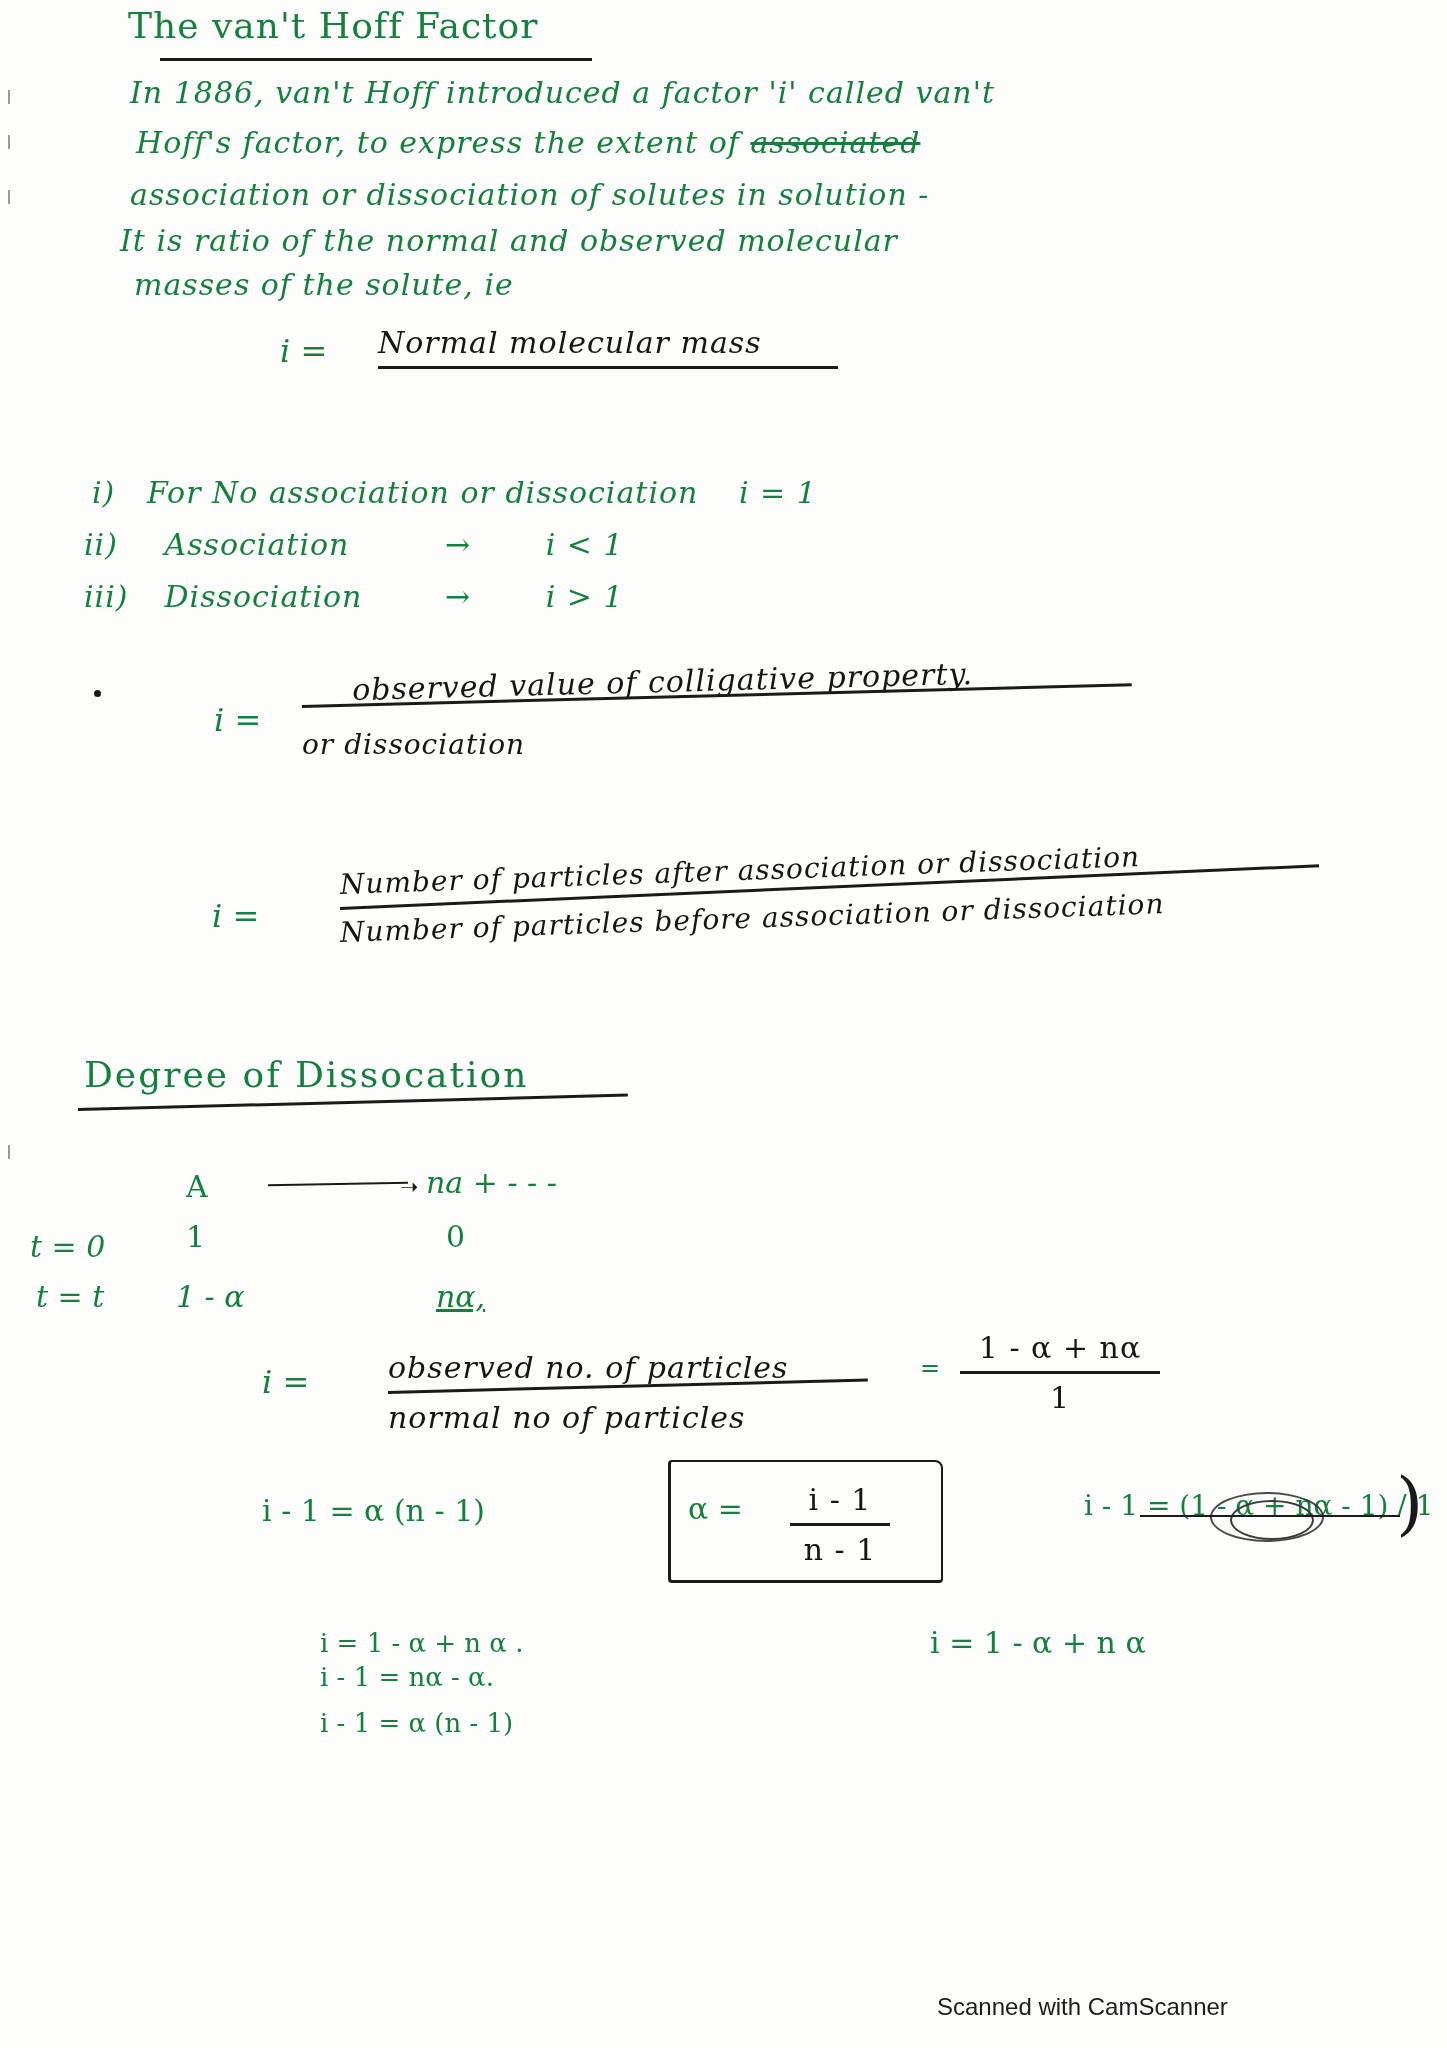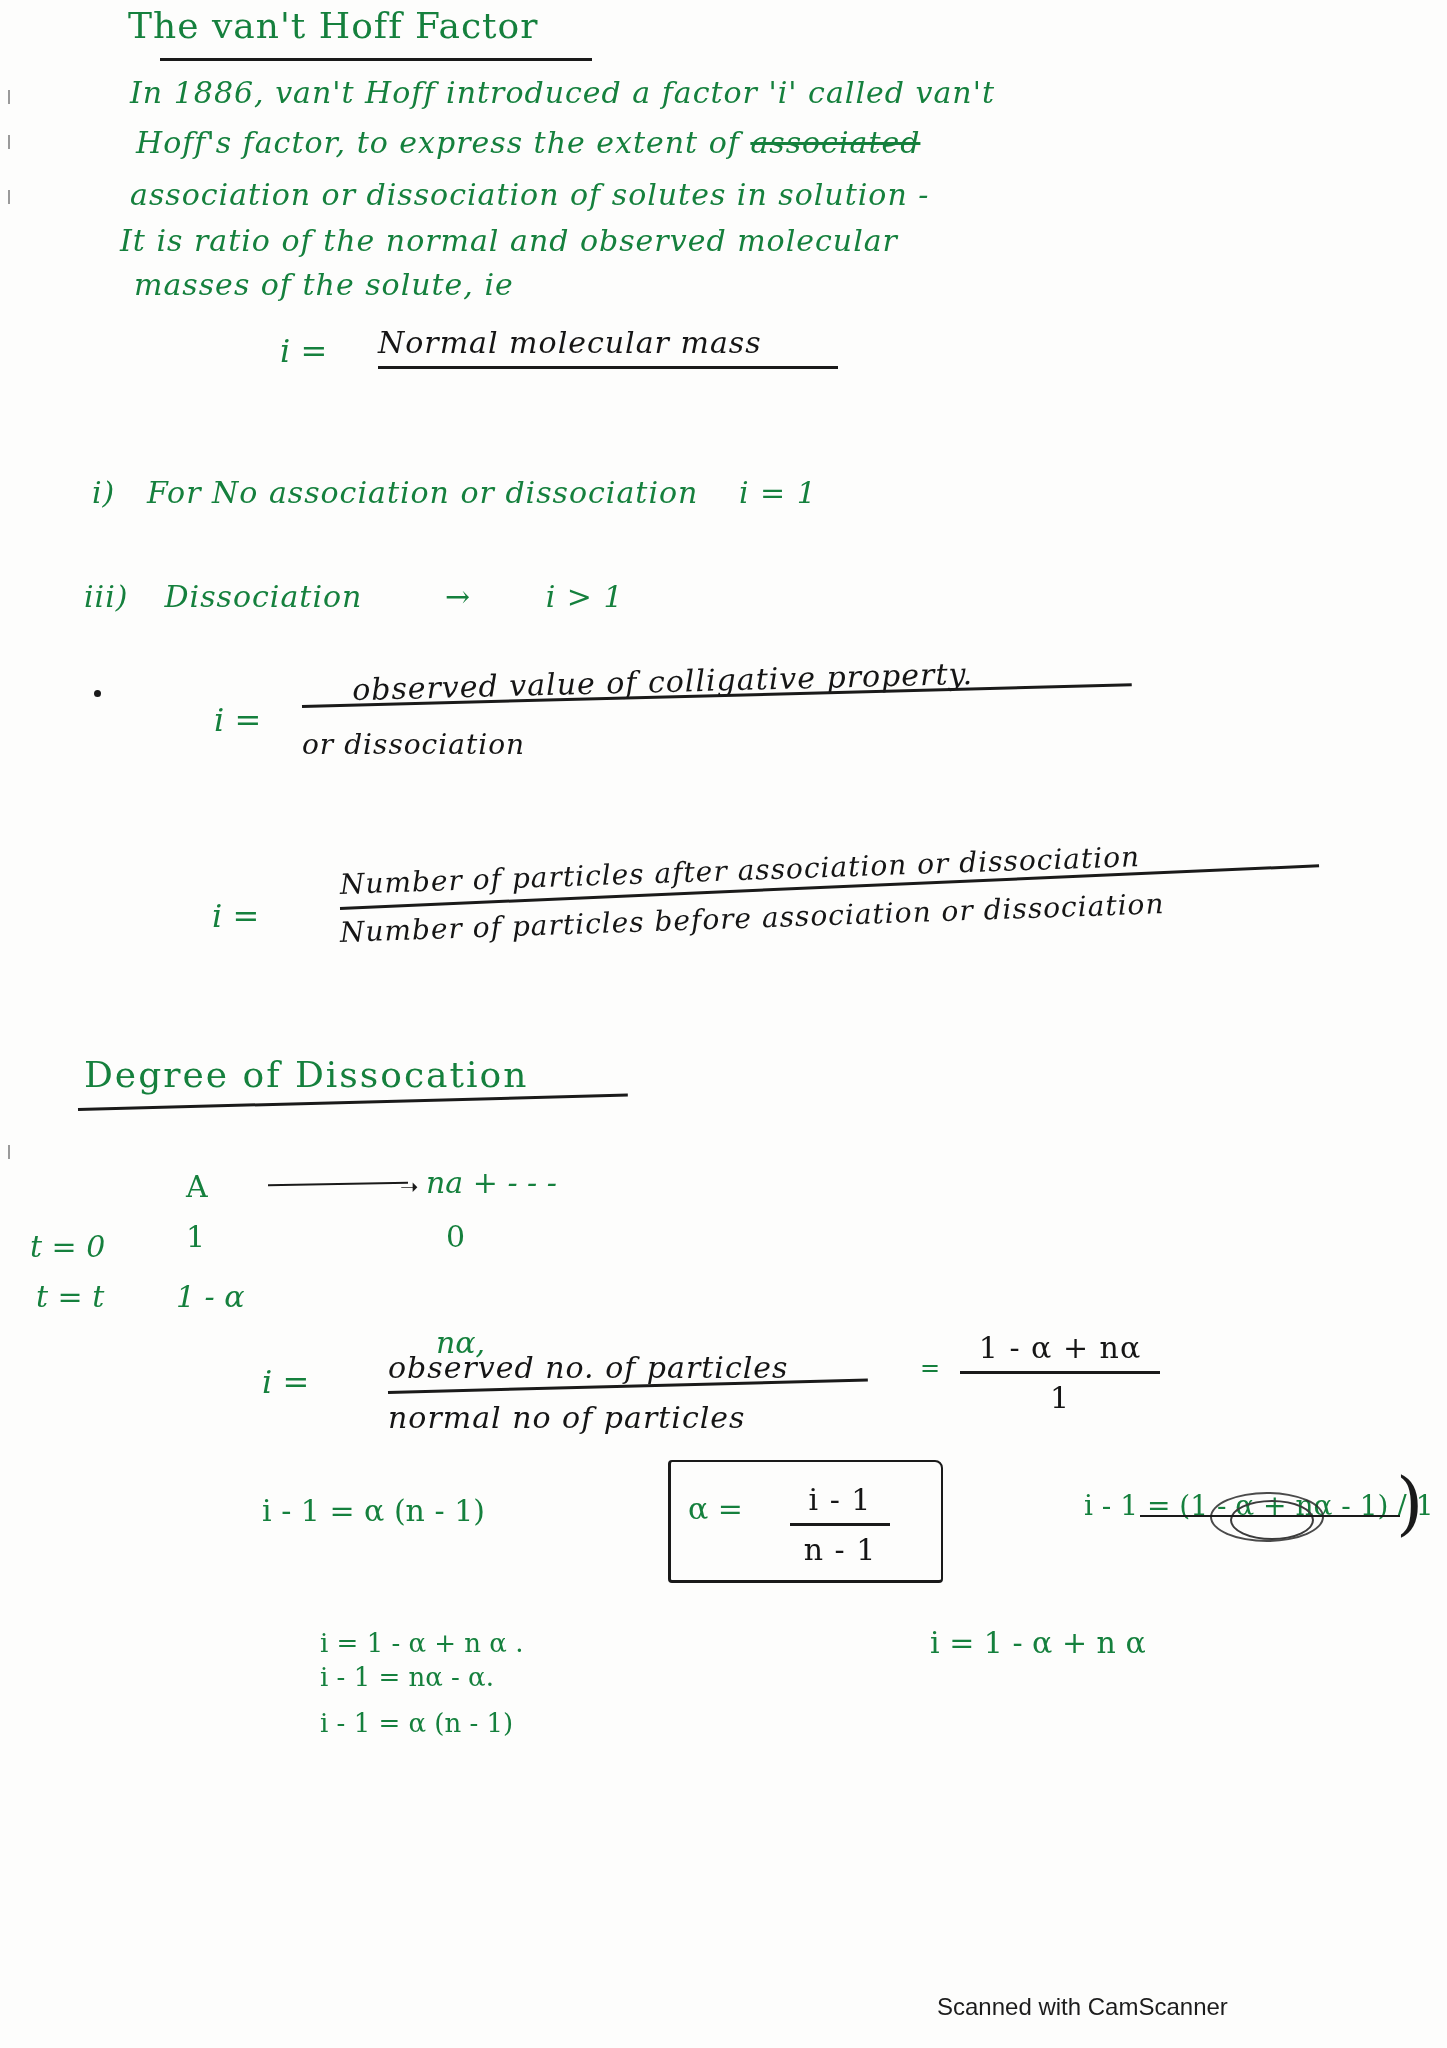--- a/index.html
+++ b/index.html
@@ -193,20 +193,26 @@
     <span class="num">Normal molecular mass</span>
     <div class="bar" style="width:460px;"></div>
   </div>
 
   <div class="hw list-item" style="left:92px; top:478px;text-align:center;">
     <span>i)</span>
     &nbsp;
     <span>For No association or dissociation</span>
     <span style="margin-left:30px;">i = 1</span>
   </div>
+  <div class="hw list-item" style="left:84px; top:530px;">
+    <span style="display:inline-block; width:70px;">ii)</span>
+    <span style="display:inline-block; width:270px;">Association</span>
+    <span style="display:inline-block; width:90px;">→</span>
+    <span>i &lt; 1</span>
+  </div>
   <div class="hw list-item" style="left:84px; top:582px;">
     <span style="display:inline-block; width:70px;">iii)</span>
     <span style="display:inline-block; width:270px;">Dissociation</span>
     <span style="display:inline-block; width:90px;">→</span>
     <span>i &gt; 1</span>
   </div>
 
   <div class="dot" style="left:94px; top:690px;"></div>
 
   <div class="hw eq-lhs" style="left:214px; top:704px;">i =</div>
@@ -230,21 +236,21 @@
   <div class="arrow-line"></div>
   <div class="arrow-head">➝</div>
   <div class="hw small" style="left:426px; top:1168px;">na + - - -</div>
 
   <div class="hw small" style="left:30px; top:1232px;">t = 0</div>
   <div class="hw small" style="left:186px; top:1222px; font-style:normal;">1</div>
   <div class="hw small" style="left:446px; top:1222px; font-style:normal;">0</div>
 
   <div class="hw small" style="left:36px; top:1282px;">t = t</div>
   <div class="hw small" style="left:176px; top:1282px;">1 - α</div>
-  <div class="hw small" style="left:436px; top:1328px;">nα,</div>
+  <div class="hw small" style="left:436px; top:1282px;text-decoration:underline;">nα,</div>
 
   <div class="hw eq-lhs" style="left:262px; top:1366px;">i =</div>
   <div class="frac" style="left:388px; top:1350px;">
     <span class="num">observed no. of particles</span>
     <div class="bar" style="width:480px; transform:rotate(-1.5deg); transform-origin:left center;"></div>
     <span class="den">normal no of particles</span>
   </div>
   <div class="hw small" style="left:920px; top:1356px; font-size:24px;">=</div>
   <div class="frac" style="left:960px; top:1330px; align-items:center;">
     <span class="num" style="font-style:normal;">1 - α + nα</span>

